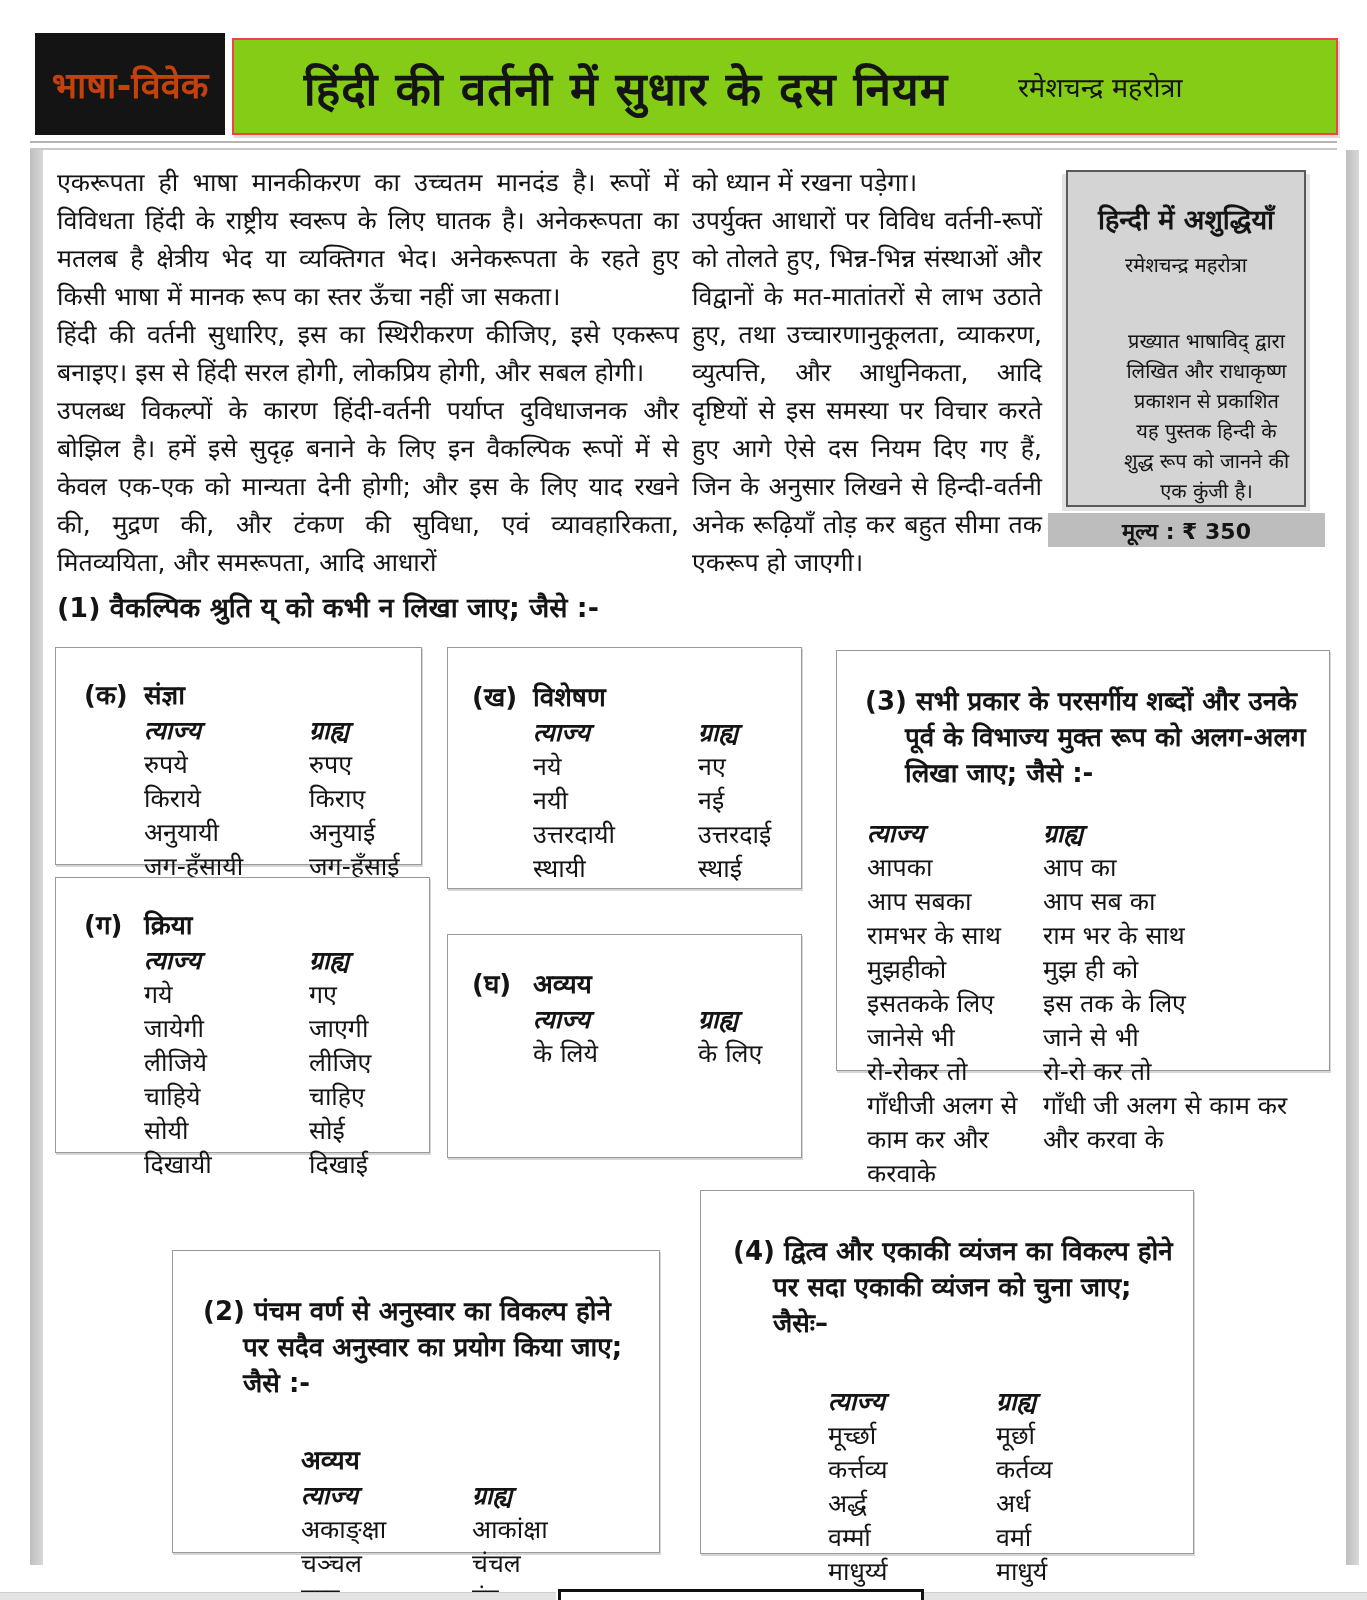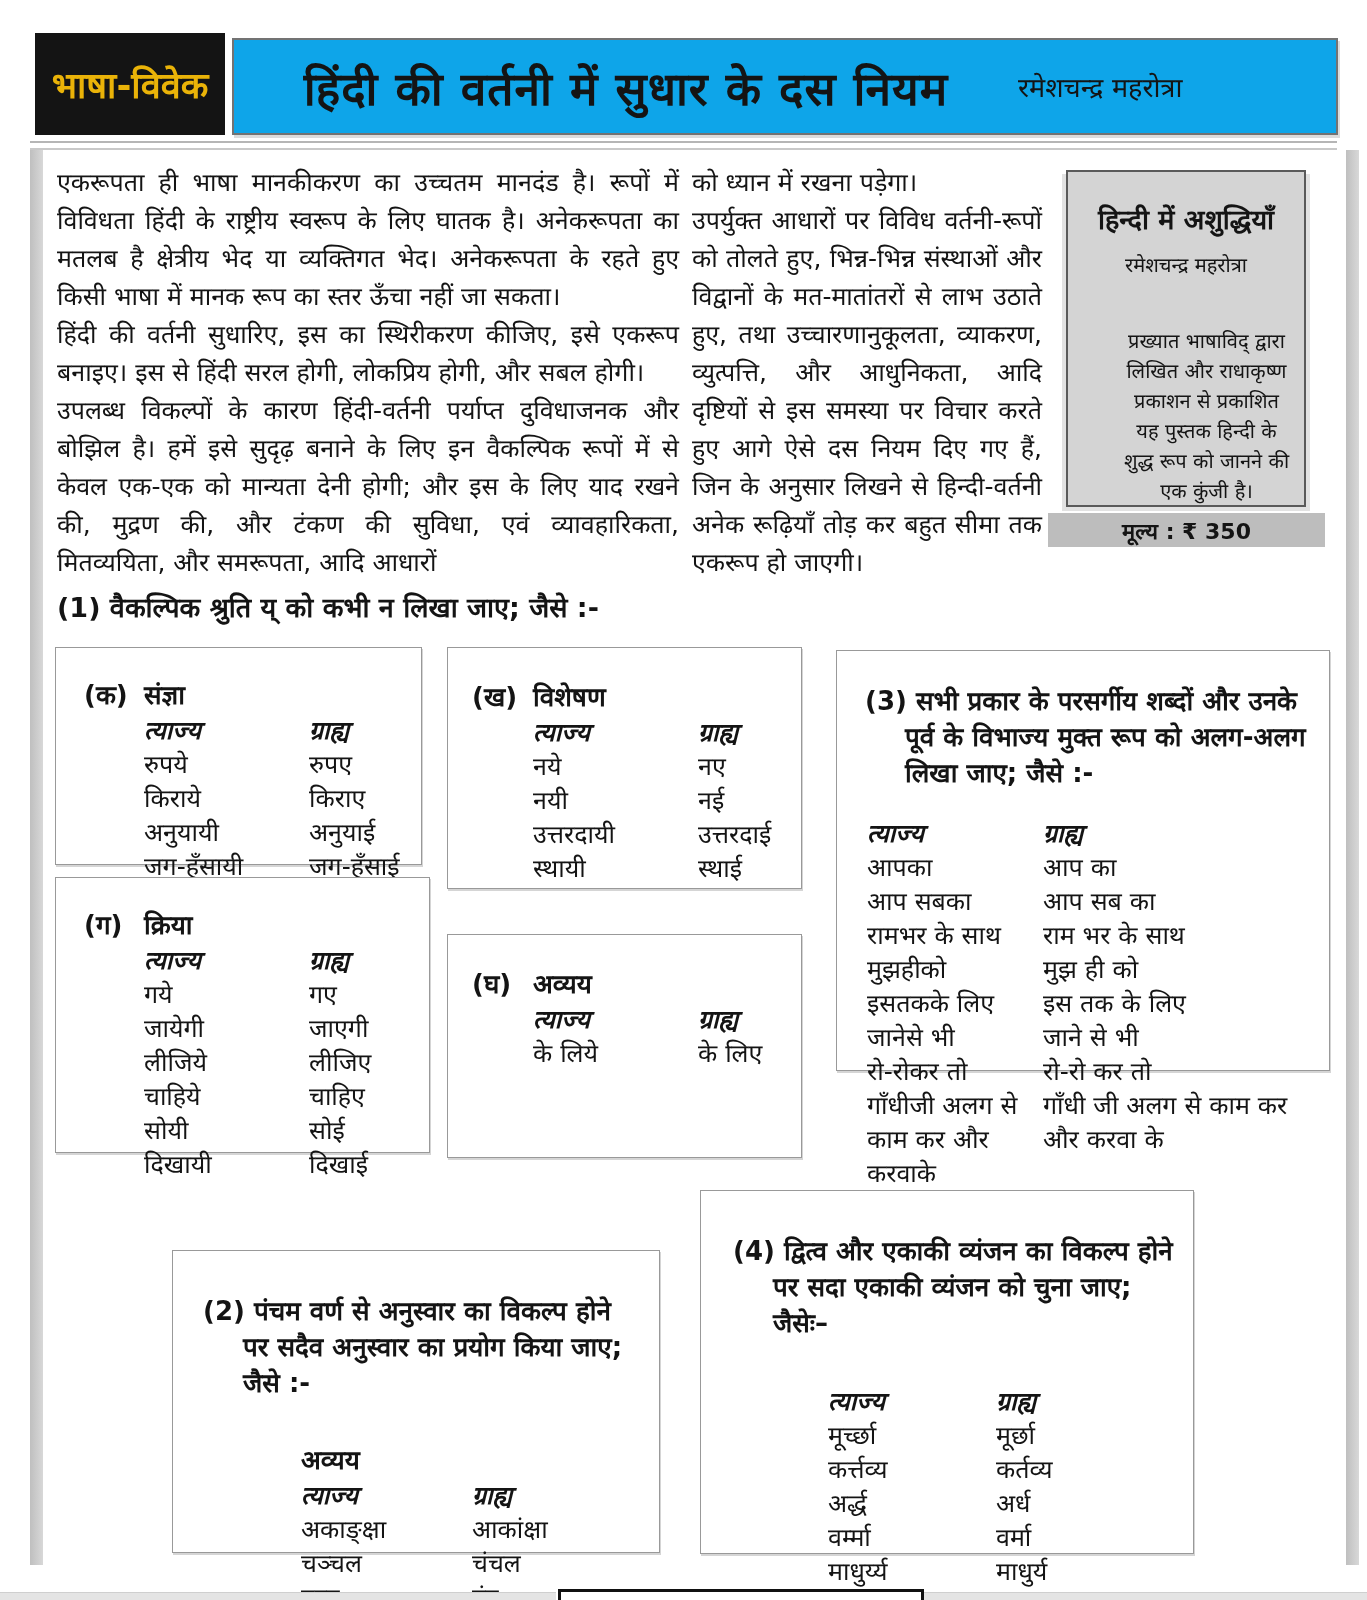--- a/index.html
+++ b/index.html
@@ -1,22 +1,22 @@
 <!DOCTYPE html>
 <html><head>
 <meta charset="utf-8">
 <style>
   html,body{margin:0;padding:0;background:#ffffff;width:1367px;height:1600px;overflow:hidden;
     font-family:"DejaVu Sans","Liberation Serif",serif;color:#141414;}
   .abs{position:absolute;}
   
-  #masthead{left:35px;top:33px;width:190px;height:102px;background:#141414;color:#eab308;
+  #masthead{left:35px;top:33px;width:190px;height:102px;background:#141414;color:#c2410c;
     display:flex;align-items:center;justify-content:center;font-size:36px;font-weight:bold;}
-  #title-box{left:232px;top:38px;width:1102px;height:93px;border:2px solid #737373;
-    box-shadow:2px 3px 0 #dcdcdc;display:flex;align-items:center;background:#0ea5e9;}
+  #title-box{left:232px;top:38px;width:1102px;height:93px;border:2px solid #ef4444;
+    box-shadow:2px 3px 0 #dcdcdc;display:flex;align-items:center;background:#84cc16;}
   #main-title{flex:1;text-align:center;font-size:46px;font-weight:bold;letter-spacing:1px;}
   #header-author{width:300px;text-align:left;font-size:27px;padding-right:18px;}
   #groove{left:30px;top:141px;width:1307px;height:5px;border-top:2px solid #b5b5b5;border-bottom:2px solid #c8c8c8;}
   .vbar{top:150px;width:13px;height:1415px;background:linear-gradient(90deg,#bfbfbf,#d8d8d8);}
   #left-bar{left:30px;} #right-bar{left:1346px;}
   
   .intro{font-size:25px;line-height:38px;text-align:justify;}
   .intro p{margin:0;}
   #intro-col1{left:57px;top:164px;width:622px;}
   #intro-col2{left:692px;top:164px;width:350px;}

